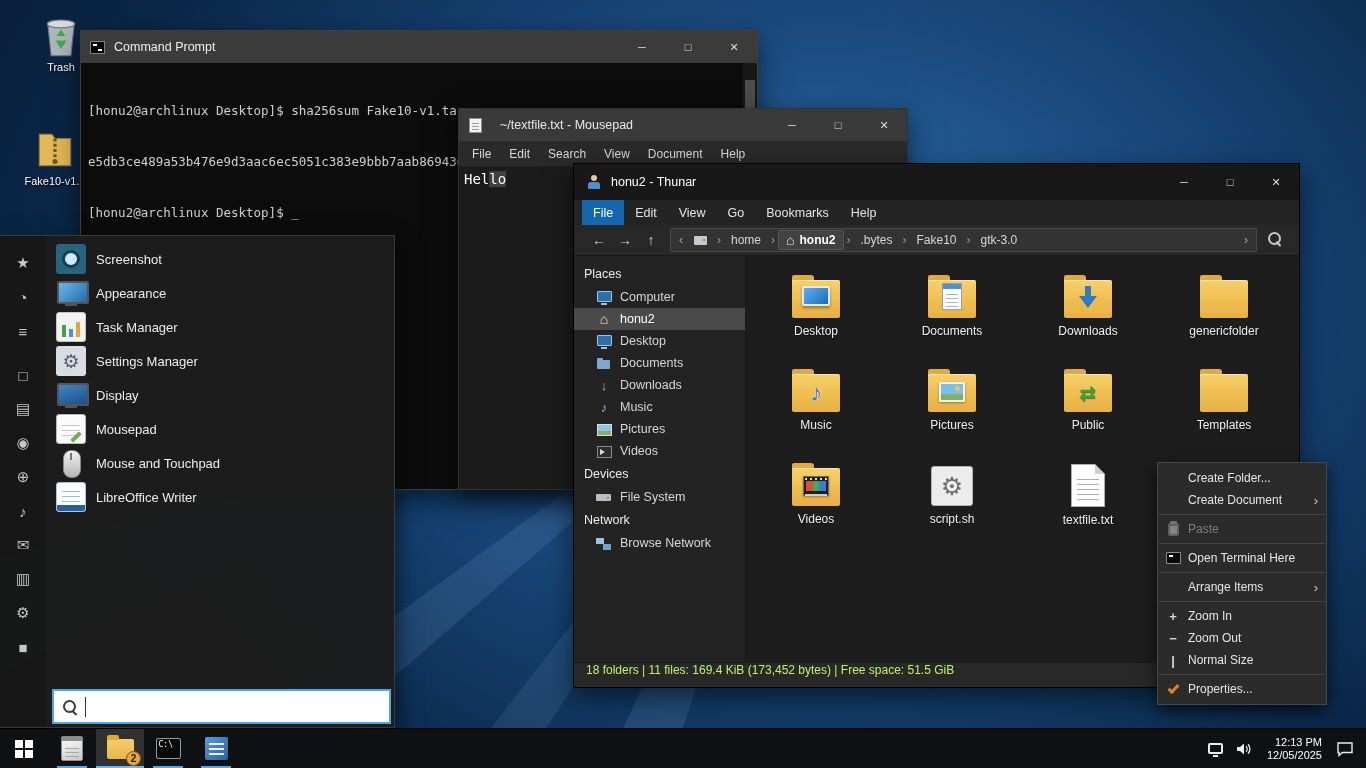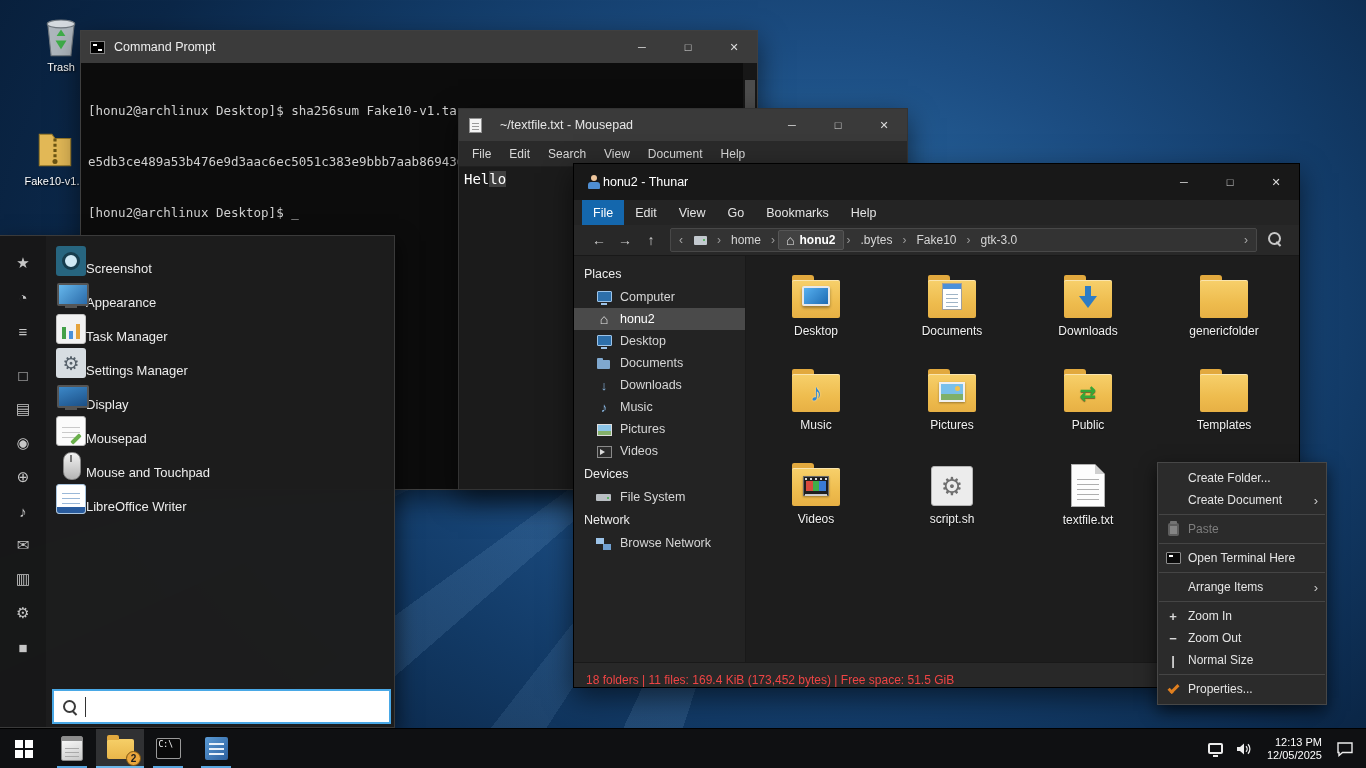--- a/index.html
+++ b/index.html
@@ -35,21 +35,21 @@
 .mp-window{left:458px;top:108px;width:450px;height:382px;background:#1b1b1b;border-color:#333}
 .mp-titlebar{height:32px;background:#3a3a3a;color:#e6e6e6;gap:18px;padding-left:10px}
 .mp-ico{width:13px;height:15px;background:#f4f4f4;border:1px solid #909090;position:relative;flex:none}
 .mp-ico::before{content:"";position:absolute;left:2px;right:2px;top:3px;height:8px;background:repeating-linear-gradient(0deg,#9a9a9a 0 1px,transparent 1px 3px)}
 .mp-menubar{height:26px;background:#2a2a2a;border-bottom:1px solid #202020;display:flex;align-items:stretch;padding-left:4px}
 .mp-menubar .menu-item{padding:0 9px;font-size:12px;color:#d8d8d8;display:flex;align-items:center}
 .mp-text{flex:1;font-family:"DejaVu Sans Mono","Liberation Mono",monospace;font-size:14px;color:#fff;padding:4px 5px}
 .mp-sel{background:#404040}
 
 .th-window{left:573px;top:163px;width:727px;height:525px;background:#1d1d1d}
-.th-titlebar{height:36px;background:#181818;color:#fff;gap:1px;padding-left:12px}
+.th-titlebar{height:36px;background:#181818;color:#fff;gap:9px;padding-left:12px}
 .th-ico{width:16px;height:16px;position:relative;flex:none}
 .th-ico::before{content:"";position:absolute;left:5px;top:1px;width:6px;height:6px;border-radius:50%;background:#edc59c}
 .th-ico::after{content:"";position:absolute;left:2px;bottom:1px;width:12px;height:7px;border-radius:3px 3px 1px 1px;background:#4f8ed2}
 .th-menubar{height:25px;background:#242424;display:flex;align-items:stretch;padding-left:8px}
 .th-menubar .menu-item{padding:0 11px;font-size:12.5px;color:#e4e4e4;display:flex;align-items:center}
 .th-menubar .active-menu{background:#1467ad;color:#fff}
 .th-toolbar{height:31px;background:#282828;border-bottom:1px solid #191919;display:flex;align-items:center;padding:0 12px;gap:0}
 .nav-btn{width:26px;text-align:center;color:#cfcfcf;font-size:14px;flex:none}
 .pathbar{flex:1;height:24px;margin-left:6px;background:#333;border:1px solid #484848;border-radius:2px;display:flex;align-items:center;padding:0 4px;font-size:12px;color:#d6d6d6;overflow:hidden}
 .pb-ch{padding:0 4px;color:#a8a8a8}
@@ -101,42 +101,42 @@
 .em-share{font-size:20px;font-weight:bold;color:#35a838;text-shadow:0 1px 1px rgba(0,0,0,.5)}
 .em-pic{left:11px;top:8px;width:26px;height:20px;border:2px solid #f0f0f0;background:linear-gradient(180deg,#79c0ea 0 60%,#7fb069 60%);box-shadow:0 1px 2px rgba(0,0,0,.35)}
 .em-pic::before{content:"";position:absolute;right:3px;top:2px;width:5px;height:5px;border-radius:50%;background:#f2c14e}
 .em-video{left:11px;top:8px;width:26px;height:20px;background:#1f1f1f;border:1px solid #6a6a6a;box-shadow:0 1px 2px rgba(0,0,0,.35)}
 .em-video::before{content:"";position:absolute;inset:4px 2px;background:linear-gradient(90deg,#d84b3e 0 33%,#3fae49 33% 66%,#3a7bd5 66%)}
 .em-video::after{content:"";position:absolute;left:1px;right:1px;top:1px;height:2px;background:repeating-linear-gradient(90deg,#ddd 0 2px,transparent 2px 5px);box-shadow:0 16px 0 rgba(221,221,221,.9)}
 .ficon-script{width:42px;height:40px;margin-top:4px;background:#ececec;border:1px solid #b5b5b5;border-radius:3px;display:flex;align-items:center;justify-content:center;font-size:25px;color:#6f6f6f}
 .ficon-text{position:relative;width:34px;height:43px;margin-top:2px;background:#fdfdfd;border:1px solid #b0b0b0}
 .ficon-text::before{content:"";position:absolute;right:-1px;top:-1px;border-top:10px solid #1d1d1d;border-left:10px solid #cfcfcf}
 .ficon-text::after{content:"";position:absolute;left:5px;right:5px;top:13px;height:22px;background:repeating-linear-gradient(0deg,#aeaeae 0 1px,transparent 1px 5px)}
-.th-status{height:25px;flex:none;background:#282828;border-top:1px solid #191919;display:flex;align-items:flex-end;padding-left:12px;font-size:12px;color:#ef4444}
+.th-status{height:25px;flex:none;background:#282828;border-top:1px solid #191919;display:flex;align-items:flex-start;padding-left:12px;font-size:12px;color:#bef264}
 
 .ctx{position:absolute;left:1157px;top:462px;width:170px;background:#2b2b2b;border:1px solid #474747;box-shadow:0 6px 16px rgba(0,0,0,.65);padding:4px 0}
 .ctx-item{height:22px;display:flex;align-items:center;gap:6px;padding:0 8px 0 6px;font-size:12px;color:#e4e4e4}
 .ctx-item.disabled{color:#7d7d7d}
 .ctx-icon{width:18px;height:16px;flex:none;display:flex;align-items:center;justify-content:center;font-size:13px;color:#d8d8d8;font-weight:bold}
 .ctx-arrow{margin-left:auto;color:#c9c9c9;font-size:13px}
 .ctx-sep{height:1px;background:#454545;margin:3px 1px}
 .ci-paste{width:11px;height:13px;background:#8a8a8a;border-radius:2px;position:relative;opacity:.55}
 .ci-paste::before{content:"";position:absolute;left:2px;top:-2px;width:7px;height:3px;background:#b0b0b0;border-radius:1px}
 .ci-paste::after{content:"";position:absolute;left:2px;right:2px;top:3px;bottom:2px;background:#cfcfcf}
 .ci-term{width:15px;height:12px;background:#0a0a0a;border:1px solid #8d8d8d;border-radius:1px;position:relative}
 .ci-term::before{content:"";position:absolute;left:2px;top:2px;width:4px;height:2px;background:#fff}
 .ci-prop{width:11px;height:6px;border-left:3px solid #e07f1f;border-bottom:3px solid #e07f1f;transform:rotate(-45deg);margin-top:-3px}
 
 .whisker{position:absolute;left:0;top:235px;width:395px;height:493px;background:rgba(29,29,29,.98);border:1px solid #3a3a3a;border-left:none;display:flex;box-shadow:4px 6px 18px rgba(0,0,0,.5)}
 .w-rail{width:46px;flex:none;display:flex;flex-direction:column;align-items:center;padding-top:10px;background:rgba(20,20,20,.55)}
 .rail-ico{height:34px;width:100%;display:flex;align-items:center;justify-content:center;font-size:15px;color:#c6c6c6}
 .rail-ico.low{height:34px}
 .rail-gap{height:10px;flex:none}
 .w-list{flex:1;position:relative;padding-top:6px}
-.w-item{height:34px;display:flex;align-items:flex-end;padding-left:10px;font-size:13px;color:#ececec}
+.w-item{height:34px;display:flex;align-items:center;gap:10px;padding-left:10px;font-size:13px;color:#ececec}
 .ai{width:30px;height:30px;flex:none;position:relative;border-radius:3px}
 .ai-shot{background:#27657f}
 .ai-shot::before{content:"";position:absolute;inset:6px;border-radius:50%;background:#cfe9f5;border:3px solid #163d4e}
 .ai-appear::before,.ai-disp::before{content:"";position:absolute;left:1px;top:3px;width:28px;height:19px;border:2px solid #555;border-radius:2px;background:linear-gradient(135deg,#66b7ec,#2a6aa8)}
 .ai-appear::after,.ai-disp::after{content:"";position:absolute;left:9px;bottom:2px;width:12px;height:4px;background:#555}
 .ai-disp::before{background:linear-gradient(160deg,#3c88c8,#1b4f86)}
 .ai-task{background:#f2f2f2;border:1px solid #c5c5c5;background-image:linear-gradient(#43a047,#43a047),linear-gradient(#4a90d9,#4a90d9),linear-gradient(#e5a33c,#e5a33c);background-repeat:no-repeat;background-size:4px 12px,4px 8px,4px 15px;background-position:5px 12px,12px 16px,19px 9px}
 .ai-sm{background:#d7dde2}
 .ai-sm::before{content:"⚙";position:absolute;inset:0;display:flex;align-items:center;justify-content:center;font-size:19px;color:#55606a}
 .ai-kb{background:#2e2e2e}

